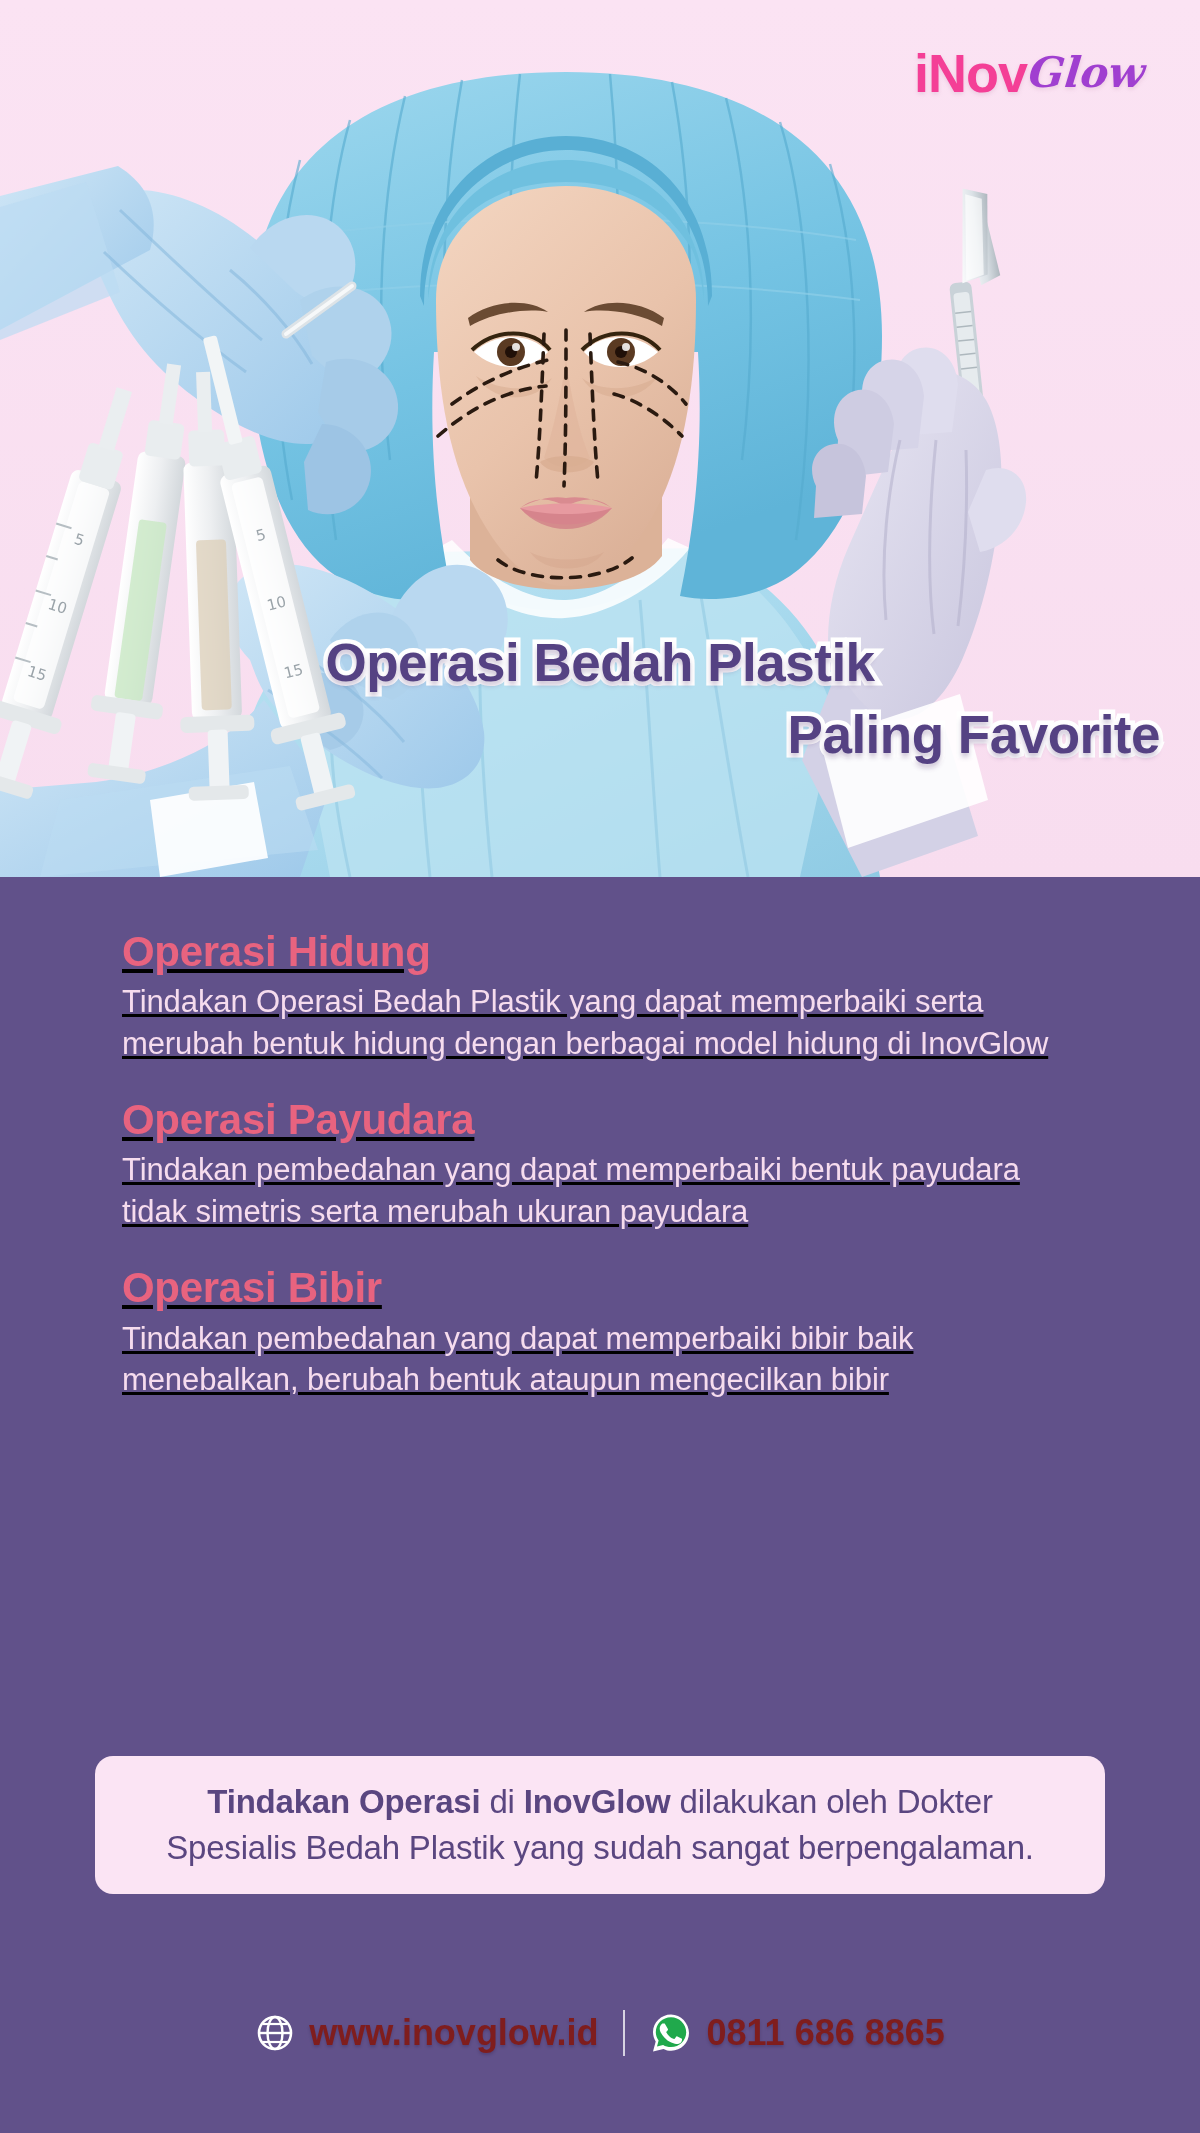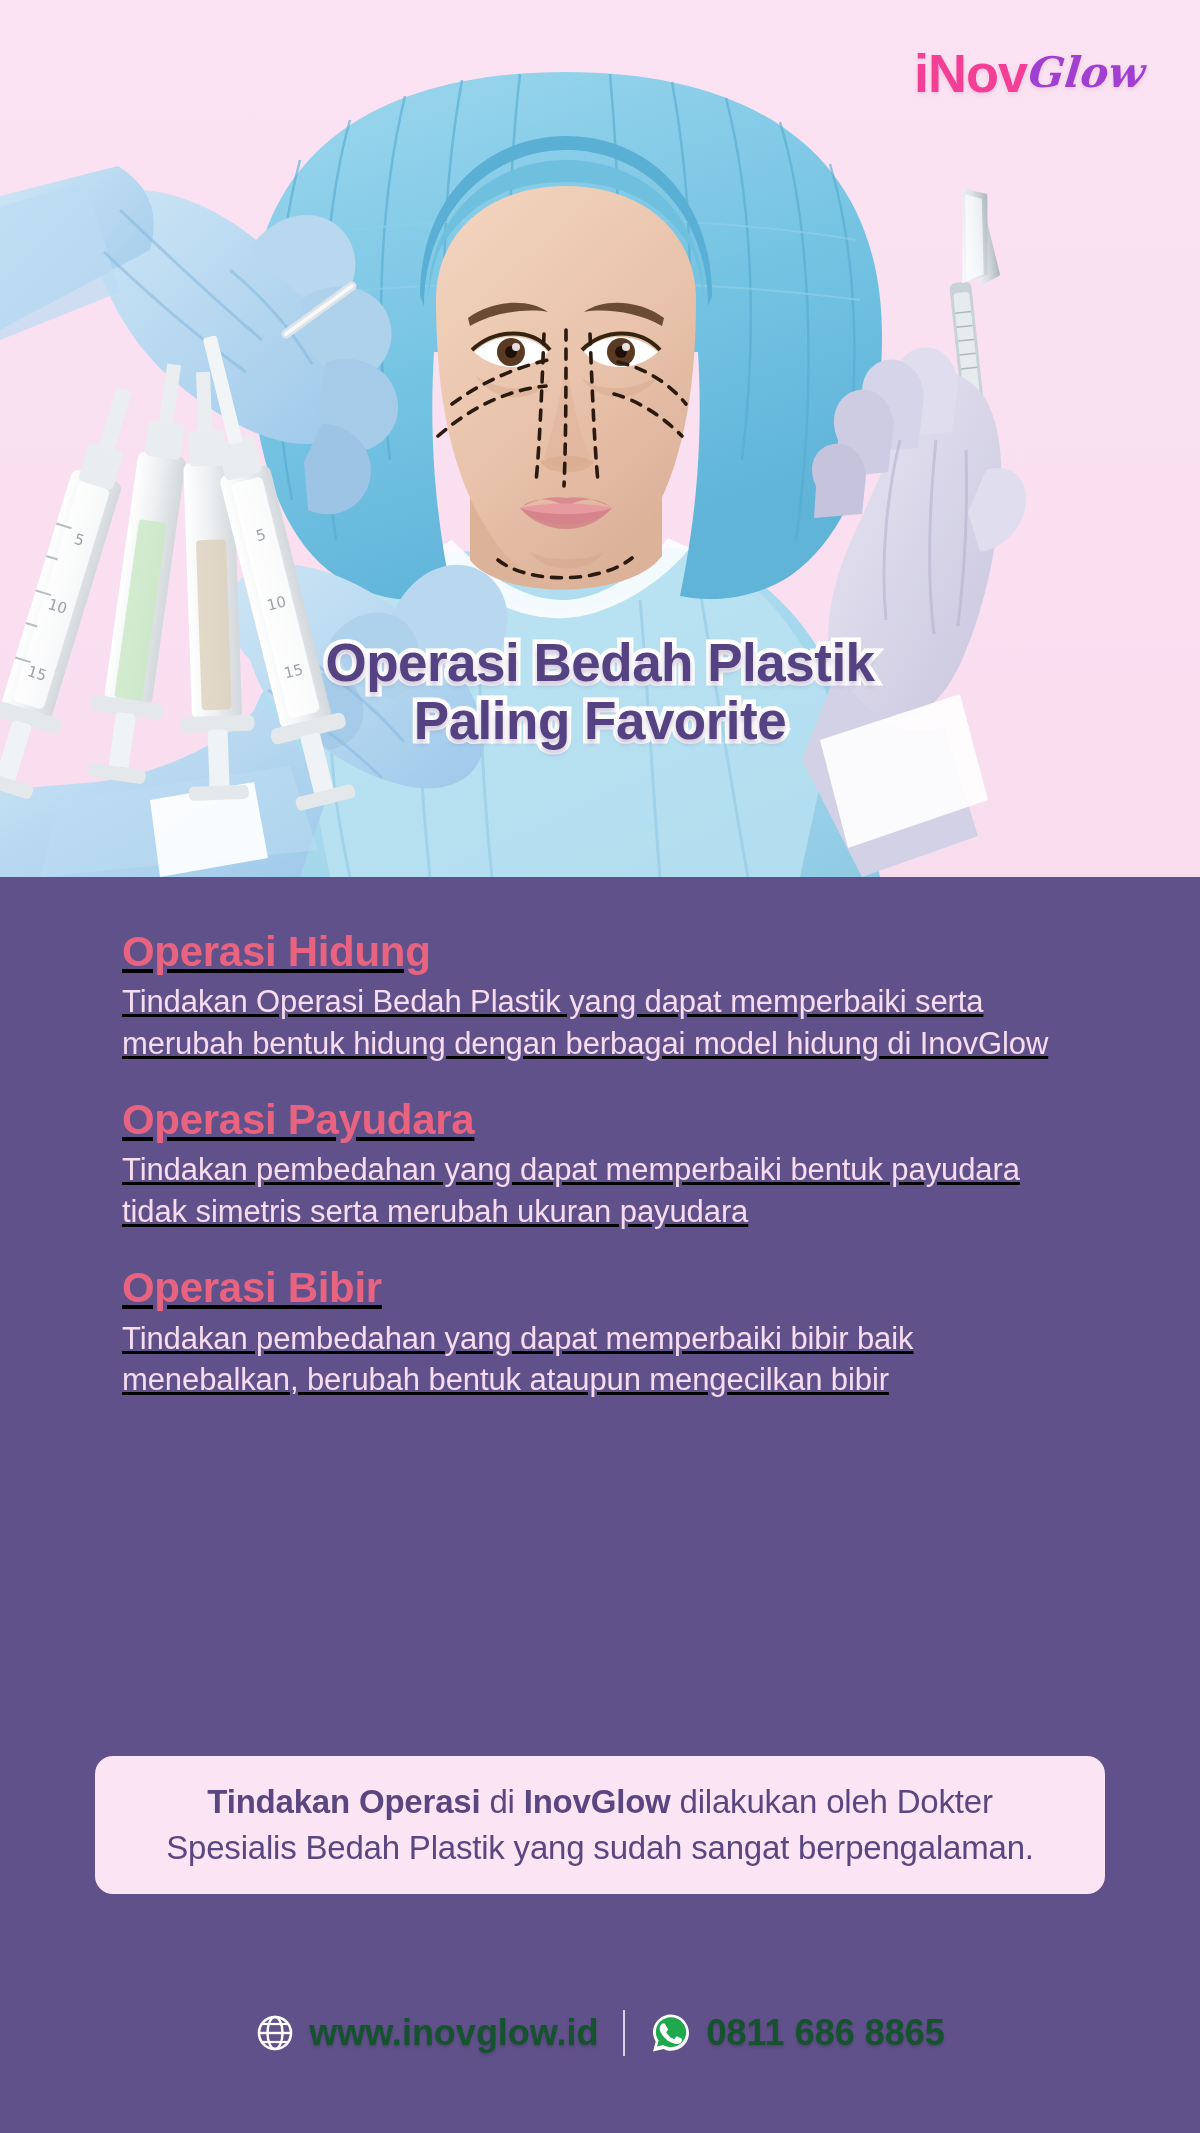--- a/index.html
+++ b/index.html
@@ -24,21 +24,21 @@
 
   
   .headline { position:absolute; left:0; right:0; top:635px; z-index:9; text-align:center; padding:0 40px; }
   .headline .ln {
     display:block; font-size:53px; font-weight:bold; color:#554283; line-height:1.05;
     letter-spacing:-0.5px;
     -webkit-text-stroke:9px #FFFFFF;
     paint-order: stroke fill;
     text-shadow: 0 4px 5px rgba(90,60,120,.30);
   }
-  .headline .ln.l2 { margin-top:2px; }
+  .headline .ln.l2 { margin-top:16px;text-align:right; }
 
   
   .body-sec { position:absolute; left:0; top:877px; width:1200px; height:1256px; background:#61518A; }
 
   .blocks { position:absolute; left:118px; top:50px; width:960px; }
   .block { margin-bottom:30px; }
   .block:last-child { margin-bottom:0; }
   .b-title { font-size:42px; font-weight:bold; color:#E8637F; line-height:1.2; letter-spacing:-0.3px; }
   .b-body { font-size:31px; color:#F6DCEE; line-height:1.35; margin-top:4px; letter-spacing:-0.1px; }
 
@@ -46,21 +46,21 @@
   .callout { position:absolute; left:95px; top:1756px; width:1010px; height:138px;
              background:#FBE4F4; border-radius:18px; display:flex; align-items:center;
              justify-content:center; text-align:center; padding:0 46px; }
   .callout-text { font-size:33px; color:#5A4680; line-height:1.4; letter-spacing:-0.2px; }
   .callout-text b { font-weight:bold; }
 
   
   .footer { position:absolute; left:0; top:2010px; width:1200px; display:flex;
             align-items:center; justify-content:center; gap:24px; }
   .f-item { display:flex; align-items:center; gap:14px; }
-  .f-text { font-size:36px; font-weight:bold; color:#14532d; letter-spacing:0px;
+  .f-text { font-size:36px; font-weight:bold; color:#7f1d1d; letter-spacing:0px;
             text-shadow:0 2px 3px rgba(40,20,60,.25); }
   .f-div { width:2px; height:46px; background:rgba(255,255,255,.75); }
   .globe-ic, .wa-ic { display:block; }
 </style>
 </head>
 <body>
 
 <div class="poster">
 
   <div class="hero">

